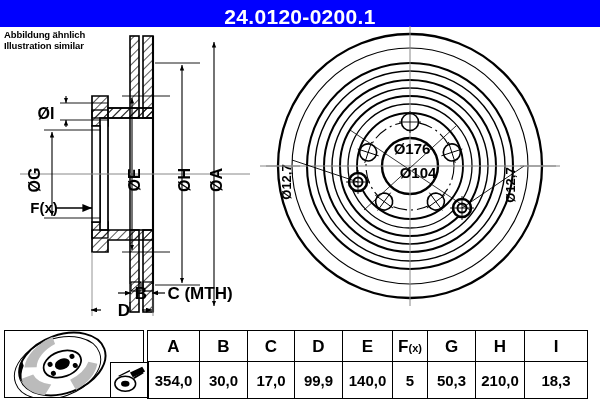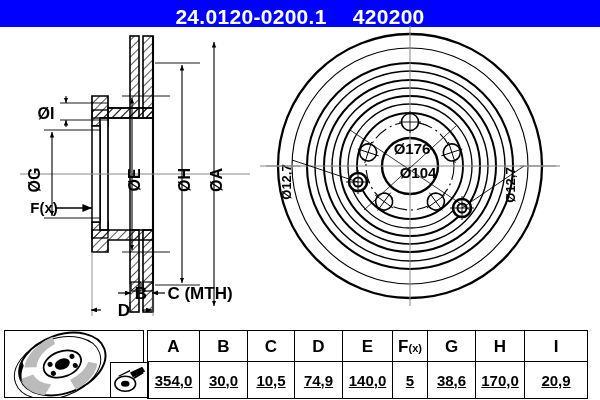--- a/index.html
+++ b/index.html
@@ -48,21 +48,21 @@
   table.dims td{
     border:1.6px solid #000;
     text-align:center;
     font-weight:bold;
     font-size:15px;
     padding:0;
     line-height:1;
     color:#000;
   }
   table.dims tr.head td{height:30px;font-size:17px;}
-  table.dims tr.vals td{height:36px;font-size:15px;text-decoration:underline;}
+  table.dims tr.vals td{height:36px;font-size:15px;}
   td.c-a{width:51px;} td.c-b{width:47px;} td.c-c{width:46px;}
   td.c-d{width:47px;} td.c-e{width:49px;} td.c-f{width:34px;}
   td.c-g{width:47px;} td.c-h{width:48px;} td.c-i{width:62px;}
   .fsub{font-size:11px;}
 
   .thumb-box{
     position:absolute;left:2px;top:0;width:140px;height:68px;
     border:1.8px solid #000;background:#fff;box-sizing:border-box;
   }
   .caliper-box{
@@ -73,24 +73,27 @@
   .svg-fill{position:absolute;left:0;top:0;width:100%;height:100%;}
 </style>
 </head>
 <body>
 
 <div id="sheet">
 
   <div class="banner">
     <div class="banner-inner">
       <span>24.0120-0200.1</span>
-      <span>420200</span>
     </div>
   </div>
 
+  <div class="subtitle">
+    <div>Abbildung ähnlich</div>
+    <div>Illustration similar</div>
+  </div>
 
   <svg class="draw" viewBox="0 0 600 400">
     <defs>
       <pattern id="hatch" width="6" height="6" patternTransform="rotate(45)" patternUnits="userSpaceOnUse">
         <line x1="0" y1="0" x2="0" y2="6" stroke="#000" stroke-width="1.3"></line>
       </pattern>
       <marker id="ah" markerWidth="7" markerHeight="7" refX="6" refY="2.5" orient="auto">
         <path d="M0,0 L6,2.5 L0,5 z" fill="#000"></path>
       </marker>
       <marker id="ahs" markerWidth="6" markerHeight="6" refX="5" refY="2" orient="auto">
@@ -329,24 +332,24 @@
         <td class="c-d">D</td>
         <td class="c-e">E</td>
         <td class="c-f"><span>F</span><span class="fsub">(x)</span></td>
         <td class="c-g">G</td>
         <td class="c-h">H</td>
         <td class="c-i">I</td>
       </tr>
       <tr class="vals">
         <td class="c-a">354,0</td>
         <td class="c-b">30,0</td>
-        <td class="c-c">10,5</td>
-        <td class="c-d">74,9</td>
+        <td class="c-c">17,0</td>
+        <td class="c-d">99,9</td>
         <td class="c-e">140,0</td>
         <td class="c-f">5</td>
-        <td class="c-g">38,6</td>
-        <td class="c-h">170,0</td>
-        <td class="c-i">20,9</td>
+        <td class="c-g">50,3</td>
+        <td class="c-h">210,0</td>
+        <td class="c-i">18,3</td>
       </tr>
     </tbody>
       </table>
   </div>
 </div>
 
 </body></html>

